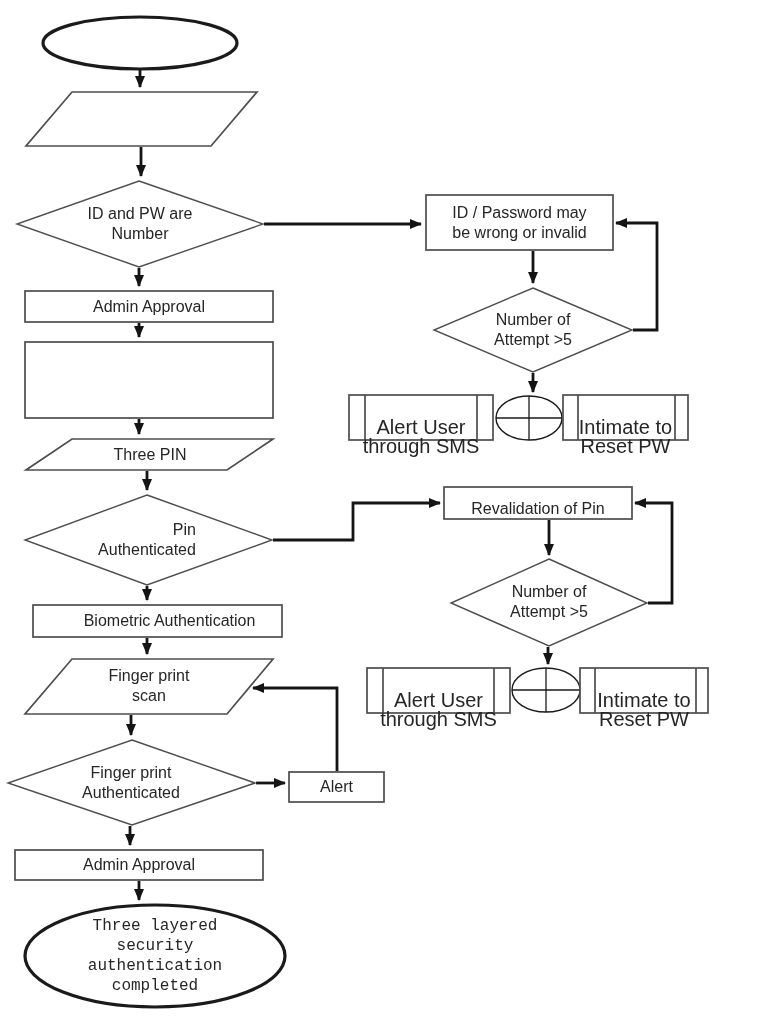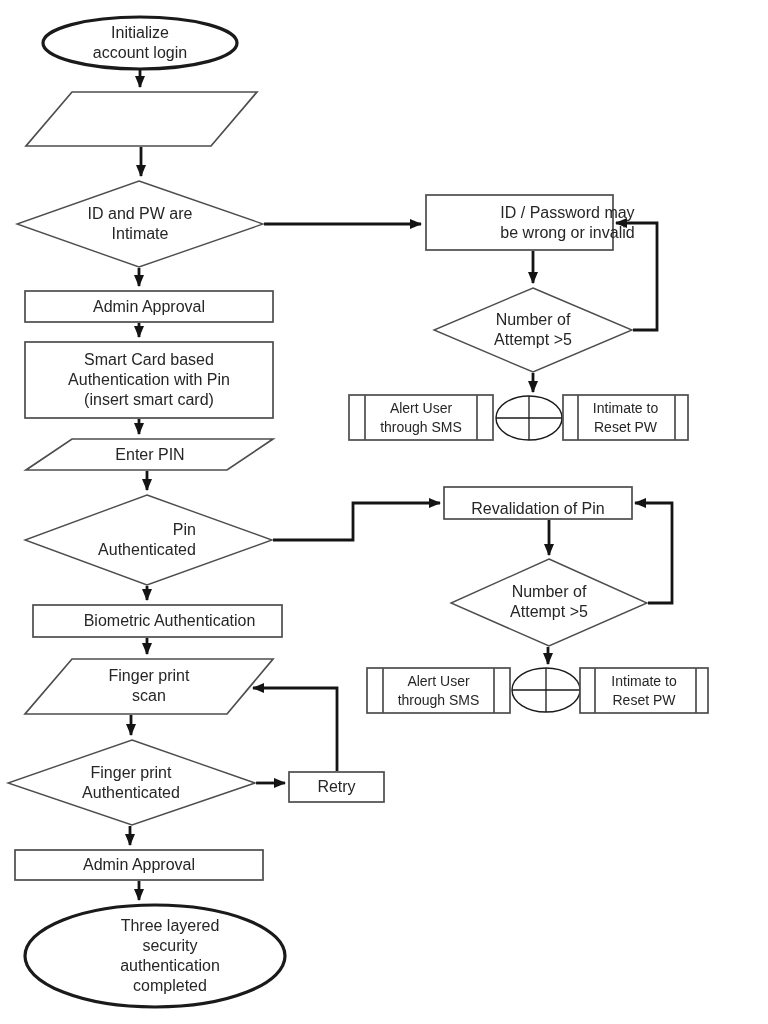--- a/index.html
+++ b/index.html
@@ -20,21 +20,21 @@
   .inner{stroke:var(--shape-stroke,#4d4d4d);stroke-width:1.7;}
   .lbl{
     position:absolute;
     display:flex;align-items:center;justify-content:center;
     text-align:center;
     white-space:pre-line;
     color:var(--text,#262626);
     font-size:16px;line-height:20px;
     pointer-events:none;
   }
-  .lbl.small{font-size:14px;line-height:19px;}
+  .lbl.small{font-size:20px;line-height:19px;margin-top:19px;}
 </style>
 </head>
 <body>
 
 <div id="canvas">
   <svg width="768" height="1024" viewBox="0 0 768 1024">
     <defs>
       <marker id="ah" markerWidth="13" markerHeight="11" refX="11" refY="5" orient="auto" markerUnits="userSpaceOnUse">
         <path d="M0,0 L12,5 L0,10 Z" fill="#141414"></path>
       </marker>
@@ -100,51 +100,46 @@
     <ellipse class="junction" cx="546" cy="690" rx="34" ry="22"></ellipse>
     <line class="jline" x1="512" y1="690" x2="580" y2="690"></line>
     <line class="jline" x1="546" y1="668" x2="546" y2="712"></line>
     <rect class="shape" x="580" y="668" width="128" height="45"></rect>
     <line class="inner" x1="595" y1="668" x2="595" y2="713"></line>
     <line class="inner" x1="696" y1="668" x2="696" y2="713"></line>
 
     <rect class="shape" x="289" y="772" width="95" height="30"></rect>
   </svg>
 
-  <div class="lbl" style="left:40px;top:17px;width:200px;height:52px;">Initialize
-account login</div>
   <div class="lbl" style="left:30px;top:199px;width:220px;height:50px;">ID and PW are
-Intimate</div>
+Number</div>
   <div class="lbl" style="left:25px;top:291px;width:248px;height:31px;">Admin Approval</div>
-  <div class="lbl" style="left:25px;top:344px;width:248px;height:72px;">Smart Card based
-Authentication with Pin
-(insert smart card)</div>
-  <div class="lbl" style="left:40px;top:439px;width:220px;height:31px;">Enter PIN</div>
+  <div class="lbl" style="left:40px;top:439px;width:220px;height:31px;">Three PIN</div>
   <div class="lbl" style="left:37px;top:515px;width:220px;height:50px;text-align:right;">Pin
 Authenticated</div>
   <div class="lbl" style="left:45px;top:605px;width:249px;height:32px;">Biometric Authentication</div>
   <div class="lbl" style="left:39px;top:661px;width:220px;height:50px;">Finger print
 scan</div>
   <div class="lbl" style="left:21px;top:758px;width:220px;height:50px;">Finger print
 Authenticated</div>
   <div class="lbl" style="left:15px;top:850px;width:248px;height:30px;">Admin Approval</div>
-  <div class="lbl" style="left:60px;top:914px;width:220px;height:84px;">Three layered
+  <div class="lbl" style="left:45px;top:914px;width:220px;height:84px;font-family:Liberation Mono, monospace;">Three layered
 security
 authentication
 completed</div>
 
-  <div class="lbl" style="left:426px;top:195px;width:187px;height:55px;padding-left:48px;">ID / Password may
+  <div class="lbl" style="left:426px;top:195px;width:187px;height:55px;">ID / Password may
 be wrong or invalid</div>
   <div class="lbl" style="left:423px;top:305px;width:220px;height:50px;">Number of
 Attempt &gt;5</div>
   <div class="lbl small" style="left:353px;top:395px;width:136px;height:45px;">Alert User
 through SMS</div>
   <div class="lbl small" style="left:567px;top:395px;width:117px;height:45px;">Intimate to
 Reset PW</div>
   <div class="lbl" style="left:444px;top:487px;width:188px;height:44px;">Revalidation of Pin</div>
   <div class="lbl" style="left:439px;top:577px;width:220px;height:50px;">Number of
 Attempt &gt;5</div>
   <div class="lbl small" style="left:371px;top:668px;width:135px;height:45px;">Alert User
 through SMS</div>
   <div class="lbl small" style="left:584px;top:668px;width:120px;height:45px;">Intimate to
 Reset PW</div>
-  <div class="lbl" style="left:289px;top:772px;width:95px;height:30px;">Retry</div>
+  <div class="lbl" style="left:289px;top:772px;width:95px;height:30px;">Alert</div>
 </div>
 
 </body></html>

